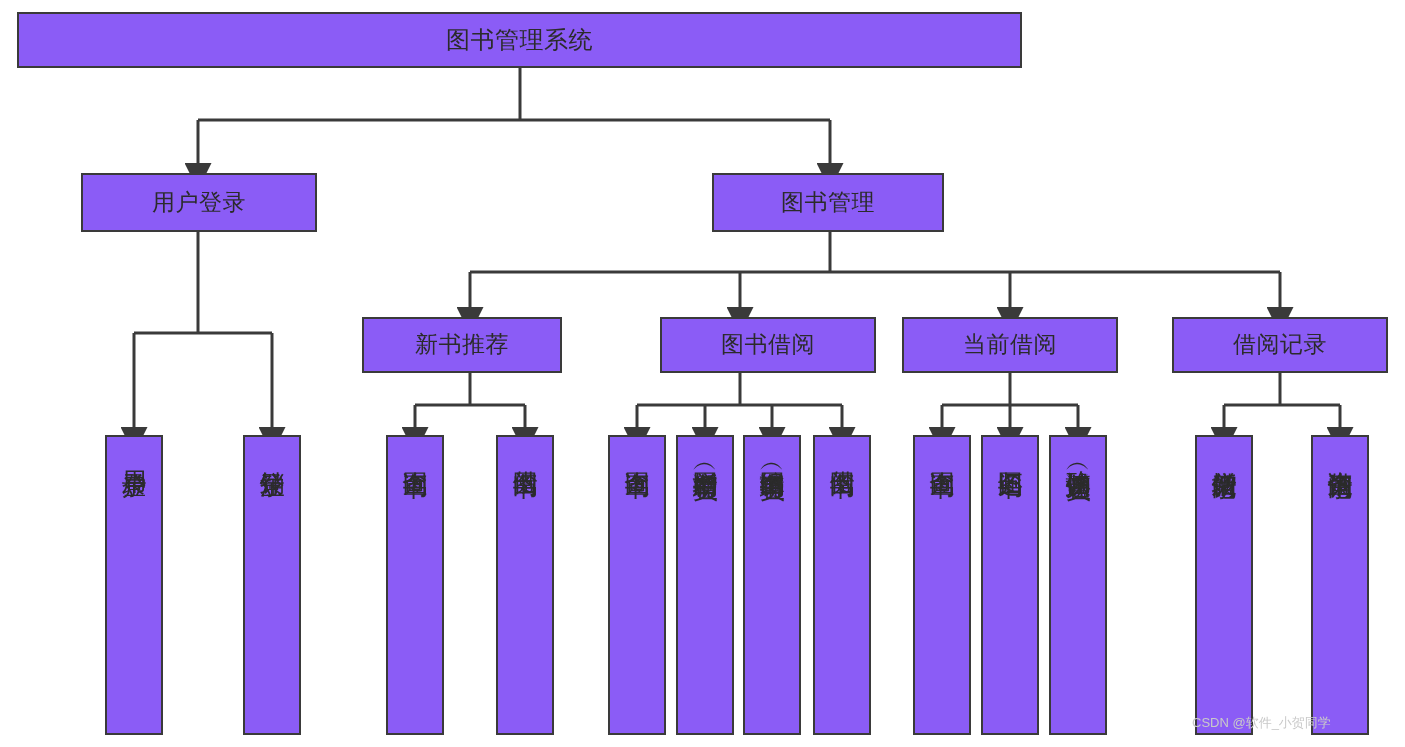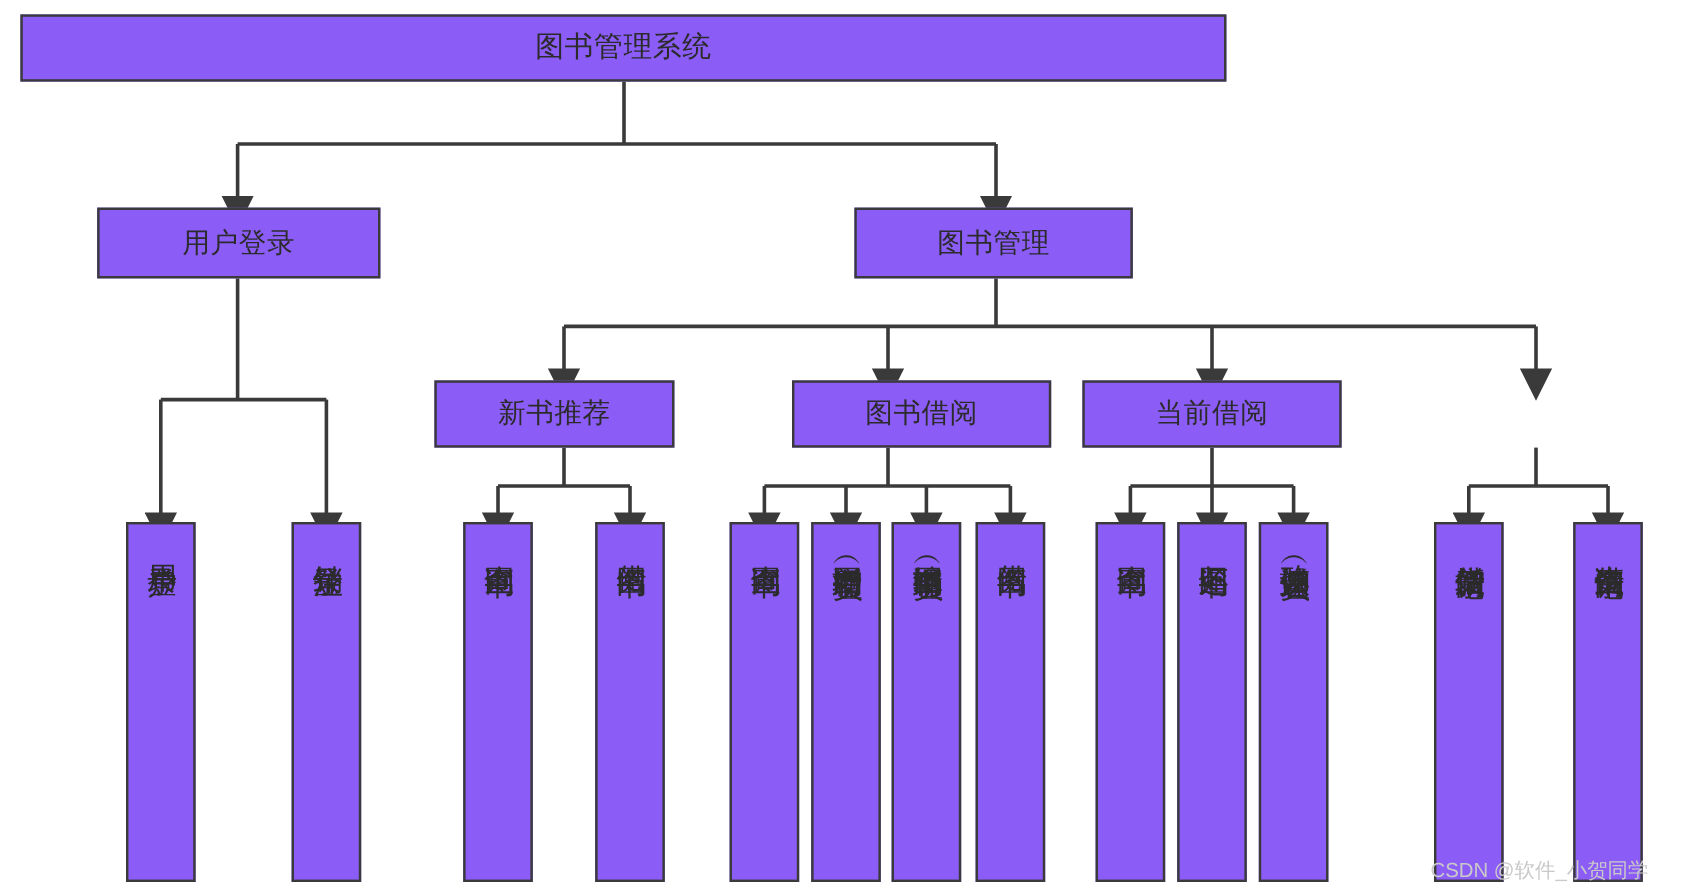--- a/index.html
+++ b/index.html
@@ -56,21 +56,21 @@
     font-size: 25px;
     line-height: 1.18;
     letter-spacing: 1px;
     color: #2b2b2b;
     white-space: nowrap;
   }
   .watermark {
     position: absolute;
     left: 1192px;
     top: 714px;
-    font-size: 17px;
+    font-size: 13px;
     color: #c9c9c9;
     white-space: nowrap;
     z-index: 3;
   }
 </style>
 </head>
 <body>
 
 <div id="diagram">
 
@@ -137,20 +137,23 @@
 
   <div class="node node-h" style="left:362px; top:317px; width:200px; height:56px;">
     <span>新书推荐</span>
   </div>
   <div class="node node-h" style="left:632px; top:317px; width:216px; height:56px;margin-left:28px;">
     <span>图书借阅</span>
   </div>
   <div class="node node-h" style="left:902px; top:317px; width:216px; height:56px;">
     <span>当前借阅</span>
   </div>
+  <div class="node node-h" style="left:1172px; top:317px; width:216px; height:56px;">
+    <span>借阅记录</span>
+  </div>
 
   <div class="node node-v" style="left:105px; top:435px; width:58px; height:300px;">
     <span class="vlabel">用户登录</span>
   </div>
   <div class="node node-v" style="left:243px; top:435px; width:58px; height:300px;">
     <span class="vlabel">注销登录</span>
   </div>
 
   <div class="node node-v" style="left:386px; top:435px; width:58px; height:300px;">
     <span class="vlabel">查询图书</span>

